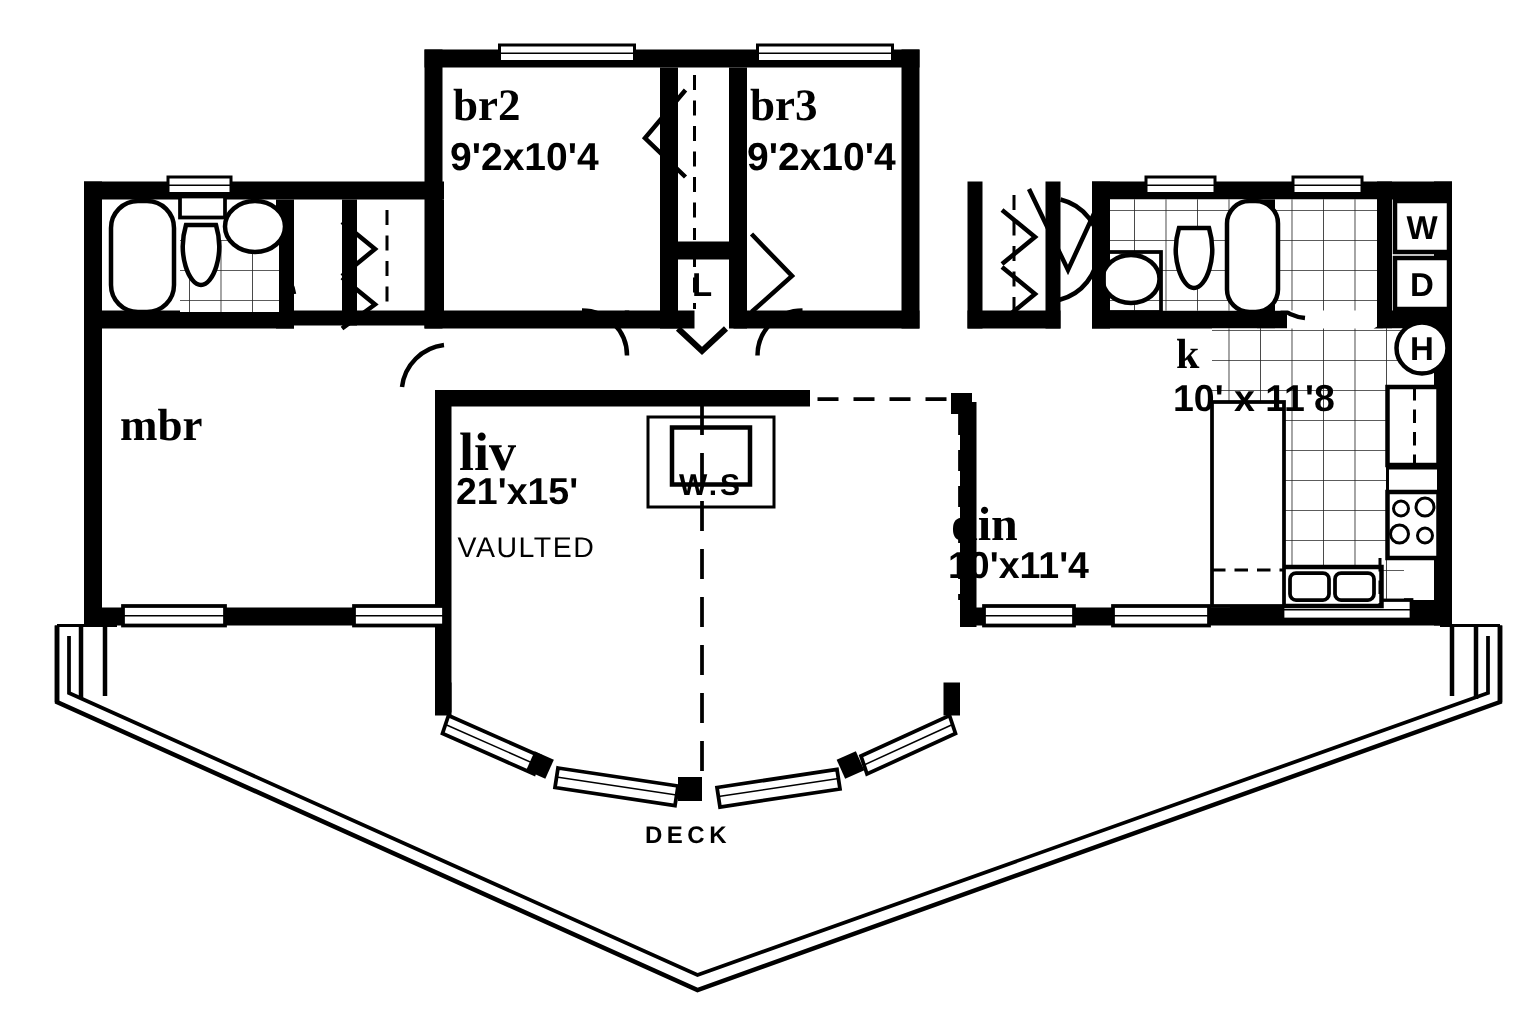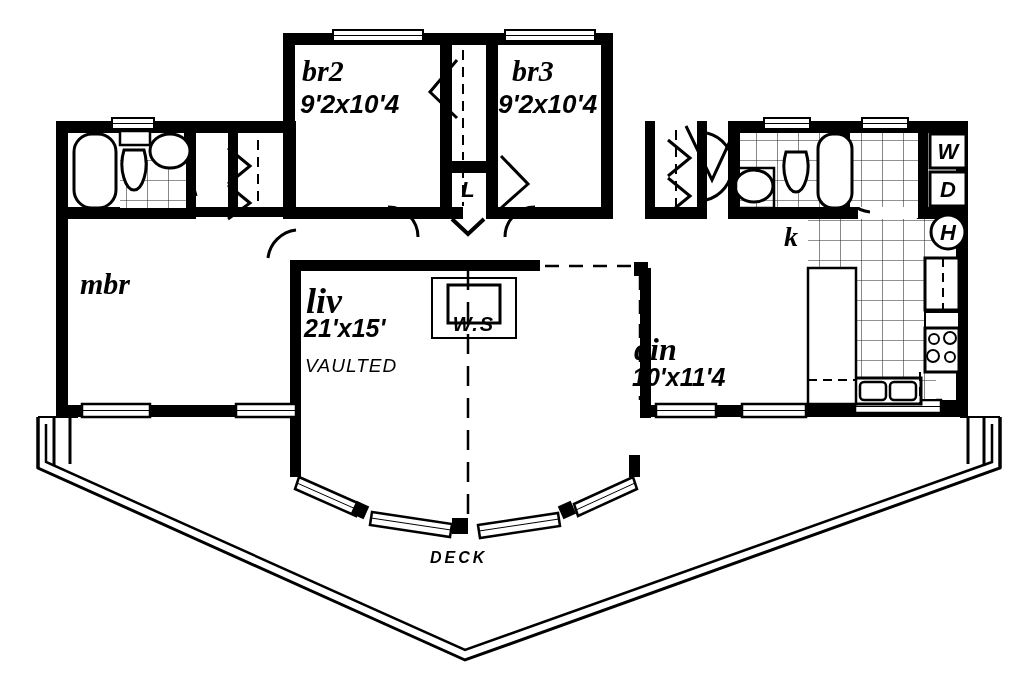--- a/index.html
+++ b/index.html
@@ -1,18 +1,18 @@
 <!DOCTYPE html>
 <html><head>
 <meta charset="utf-8">
 <style>
   html,body{margin:0;padding:0;background:#ffffff;}
   body{width:1024px;height:688px;overflow:hidden;
        font-family:"Liberation Sans", sans-serif;}
-  #stage{position:relative;width:840px;height:688px;background:#fff;font-style:italic;}
+  #stage{position:relative;width:840px;height:688px;background:#fff;}
   #plan{position:absolute;left:0;top:0;width:1024px;height:688px;}
   .lbl{position:absolute;white-space:pre;color:#000;line-height:1.05;}
   .rm-name{font-family:"Liberation Serif", serif;font-weight:bold;}
   .rm-dim{font-family:"Liberation Sans", sans-serif;font-weight:bold;}
   .rm-note{font-family:"Liberation Sans", sans-serif;font-weight:normal;letter-spacing:1px;}
   .appl{font-family:"Liberation Sans", sans-serif;font-weight:bold;text-align:center;}
 </style>
 </head>
 <body>
 
@@ -270,33 +270,34 @@
     <line x1="160" y1="412" x2="232" y2="412"></line>
     <line x1="716" y1="412" x2="742" y2="412"></line>
     <line x1="806" y1="408" x2="856" y2="408"></line>
   </g>
 
 </svg>
 
 <div class="lbl rm-name" style="left:302px;top:55px;font-size:30px;">br2</div>
 <div class="lbl rm-dim" style="left:300px;top:91px;font-size:26px;">9'2x10'4</div>
 
-<div class="lbl rm-name" style="left:512px;top:55px;font-size:30px;">br3</div>
+<div class="lbl rm-name" style="left:500px;top:55px;font-size:30px;">br3</div>
 <div class="lbl rm-dim" style="left:498px;top:91px;font-size:26px;">9'2x10'4</div>
 
 <div class="lbl rm-name" style="left:80px;top:228px;font-size:30px;margin-top:40px;">mbr</div>
 
 <div class="lbl rm-name" style="left:306px;top:283px;font-size:36px;">liv</div>
 <div class="lbl rm-dim" style="left:304px;top:315px;font-size:25px;">21'x15'</div>
 <div class="lbl rm-note" style="left:305px;top:356px;font-size:19px;">VAULTED</div>
 
 <div class="lbl rm-name" style="left:634px;top:333px;font-size:32px;">din</div>
 <div class="lbl rm-dim" style="left:632px;top:364px;font-size:25px;">10'x11'4</div>
 
 <div class="lbl rm-name" style="left:784px;top:222px;font-size:28px;">k</div>
+<div class="lbl rm-dim" style="left:782px;top:253px;font-size:25px;">10' x 11'8</div>
 
 <div class="lbl appl" style="left:456px;top:178px;font-size:22px;width:24px;">L</div>
 
 <div class="lbl appl" style="left:441px;top:314px;font-size:20px;width:66px;letter-spacing:2px;">W.S</div>
 
 <div class="lbl appl" style="left:930px;top:140px;font-size:22px;width:36px;">W</div>
 <div class="lbl appl" style="left:930px;top:178px;font-size:22px;width:36px;">D</div>
 <div class="lbl appl" style="left:931px;top:221px;font-size:22px;width:34px;">H</div>
 
 <div class="lbl rm-note" style="left:430px;top:550px;font-size:16px;font-weight:bold;letter-spacing:3px;">DECK</div>

